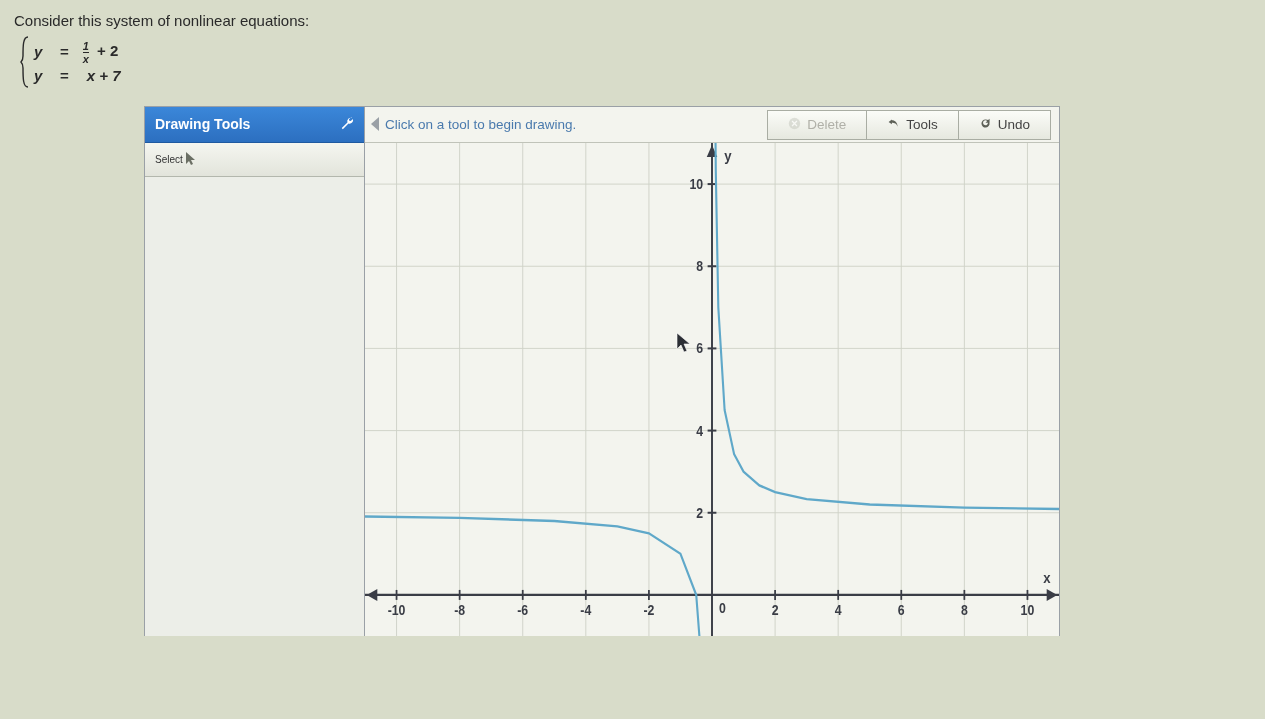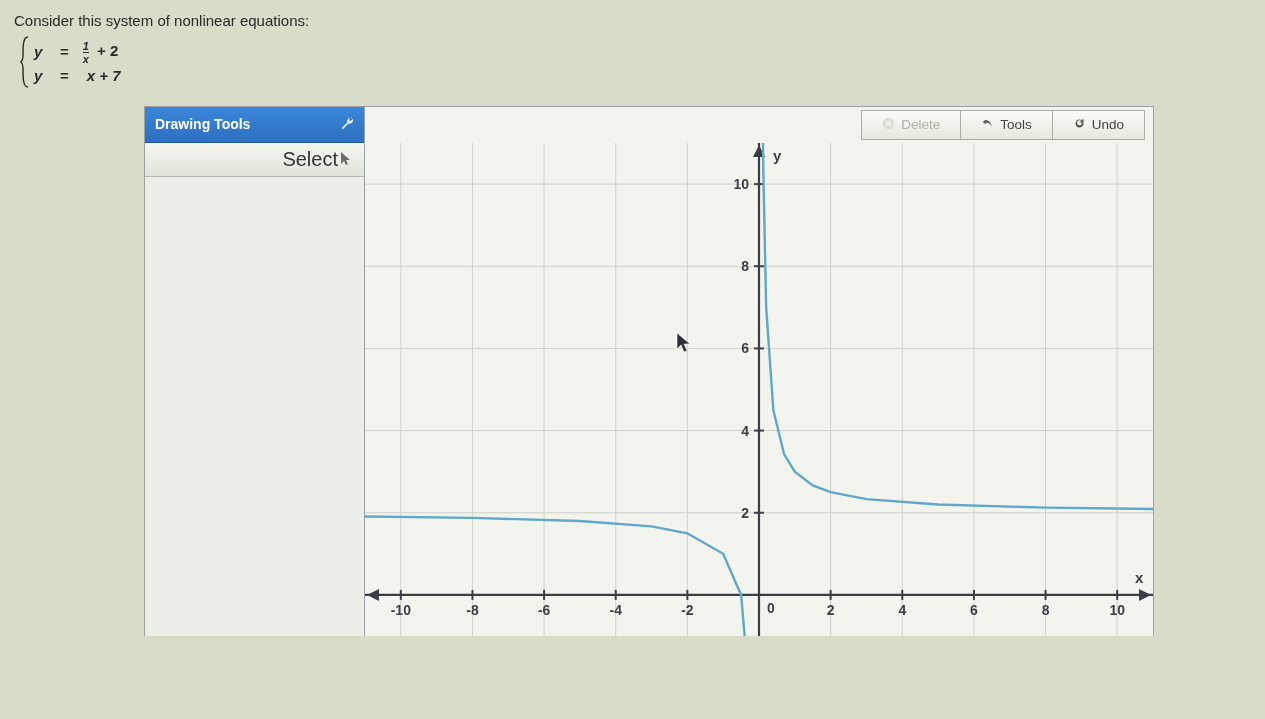--- a/index.html
+++ b/index.html
@@ -22,21 +22,21 @@
   .brace svg { height: 52px; }
   .eq-row { display: flex; align-items: center; gap: 14px; height: 24px; font-style: italic; font-weight: 600; }
   .eq-var { width: 12px; display: inline-block; }
   .eq-eq { font-style: normal; }
   .frac { display: inline-flex; flex-direction: column; align-items: center; font-size: 11px; line-height: 1; vertical-align: middle; font-weight: 700;}
   .frac .den { border-top: 1px solid #2a2a2a; padding-top:1px;}
   .plus2 { font-style: normal; font-weight: 700; margin-left: 4px; }
 
   .graph-widget {
     margin: 18px 0 0 130px;
-    width: 1010px;
+    width: 916px;
     background: #f1f2ec;
     border: 1px solid #9aa0a6;
     border-bottom: none;
     display: flex;
     height: 530px;
     position: relative;
   }
   .toolbox {
     width: 220px; flex: 0 0 220px;
     border-right: 1px solid #9aa0a6;
@@ -44,24 +44,24 @@
   }
   .tool-hdr {
     background: linear-gradient(#3b87d9, #2c6fc0);
     color: #fff; font-size: 14px; font-weight: 600;
     height: 36px; display: flex; align-items: center; justify-content: space-between;
     padding: 0 10px;
     border-bottom: 1px solid #1f5aa0;
   }
   .wrench { fill:#fff; width:14px; height:14px; }
   .tool-row {
-    height: 34px; display: flex; align-items: center; justify-content: flex-end;
+    height: 34px; display: flex; align-items: center; justify-content: flex-start;
     padding: 0 10px; border-bottom: 1px solid #b3b7ad;
     background: linear-gradient(#f5f6f0, #e2e4db);
-    font-size: 20px; color: #333;
+    font-size: 10px; color: #333;
     cursor: pointer;
   }
   .tool-icon { width: 16px; height:16px; display:flex; align-items:center; justify-content:center; color:#5a5f57;}
 
   .canvas-area { flex: 1; position: relative; background:#f3f4ee; }
   .hint-bar {
     height: 36px; display:flex; align-items:center;
     border-bottom: 1px solid #c0c3b9;
   }
   .hint-arrow {
@@ -145,20 +145,24 @@
       <span>Select</span>
       <span class="tool-icon">
         <svg viewBox="0 0 16 16">
             <path d="M3 1l0 12 3-3 2 4 2-1-2-4 4 0z" fill="#6b6f64"></path>
           </svg>
       </span>
     </div>
   </div>
 
   <div class="canvas-area">
+    <div class="hint-bar">
+      <div class="hint-arrow"></div>
+      <span class="hint-txt">Click on a tool to begin drawing.</span>
+    </div>
 
     <div class="action-bar">
       <div class="act-btn">
         <span>
           <svg viewBox="0 0 16 16">
               <circle cx="8" cy="8" r="7" fill="#bfc2b8"></circle>
               <path d="M5 5l6 6M11 5l-6 6" stroke="#fff" stroke-width="1.6"></path>
             </svg>
         </span>
         <span>Delete</span>

